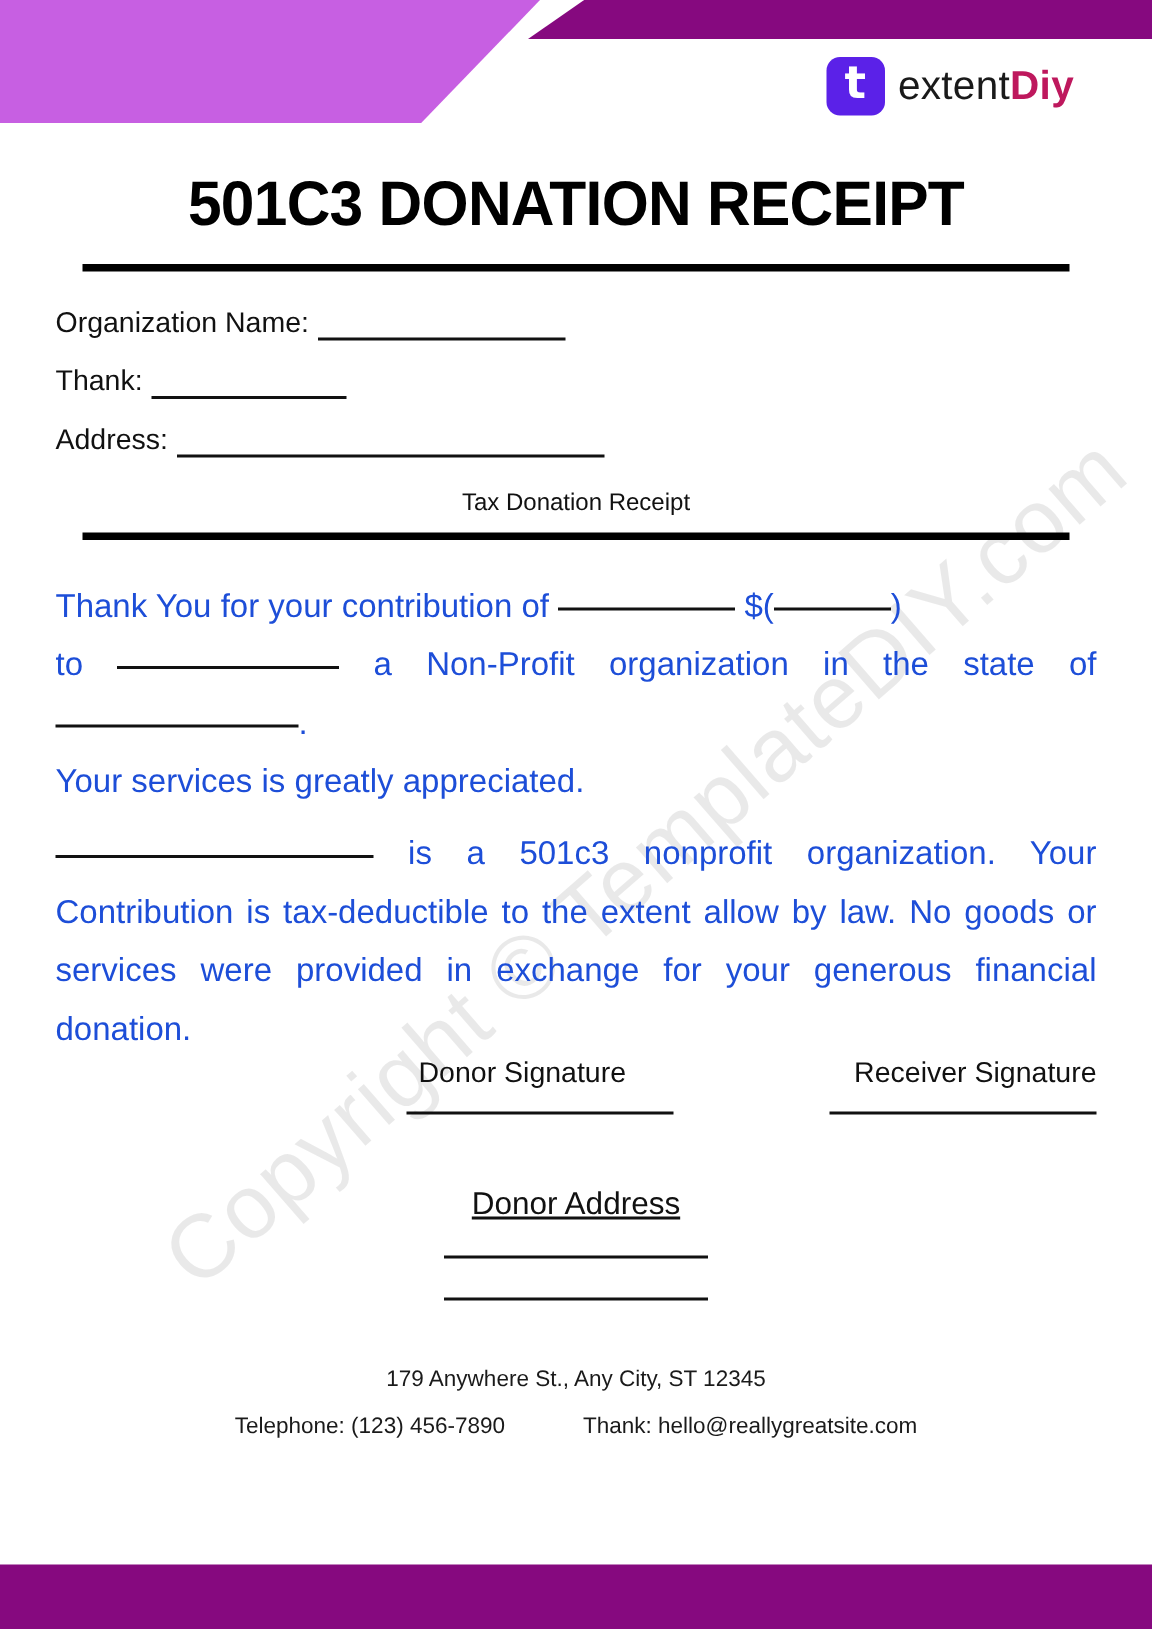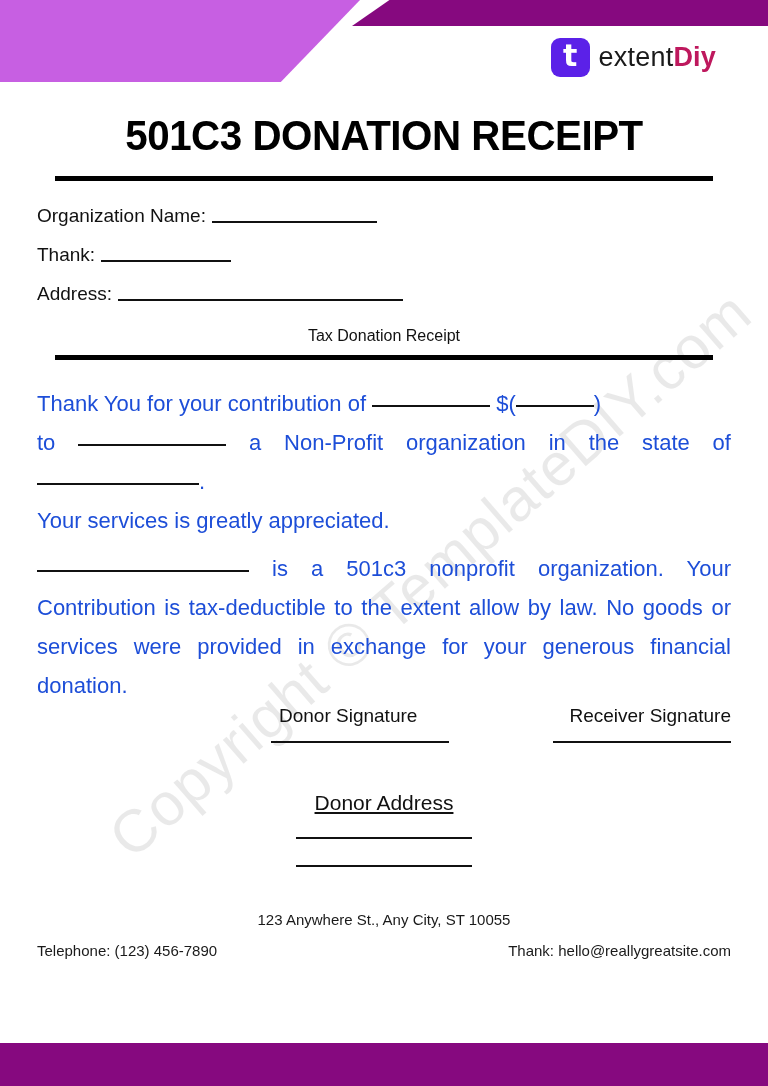--- a/index.html
+++ b/index.html
@@ -143,21 +143,21 @@
 
   .field-block {
     margin-top: 24px;
   }
 
   .field-row {
     font-size: 19px;
     color: #111111;
     margin-bottom: 17px;
     display: flex;
-    align-items: center;
+    align-items: flex-end;
     white-space: nowrap;
   }
 
   .field-label { margin-right: 6px; }
 
   .blank {
     display: inline-block;
     border-bottom: 2px solid #111111;
     height: 14px;
   }
@@ -251,21 +251,21 @@
     margin-top: 44px;
     text-align: center;
     font-size: 15px;
     color: #1a1a1a;
   }
 
   .footer-line-1 { margin-bottom: 14px; }
 
   .footer-contacts {
     display: flex;
-    justify-content: space-between;
+    justify-content: center;
     gap: 52px;
   }
 
   .bottom-bar {
     position: absolute;
     left: 0;
     bottom: 0;
     width: 768px;
     height: 43px;
     background: #86097f;
@@ -344,21 +344,21 @@
       </div>
     </div>
 
     <div class="donor-address">
       <div class="donor-address-label">Donor Address</div>
       <div class="addr-line"></div>
       <div class="addr-line"></div>
     </div>
 
     <div class="footer">
-      <div class="footer-line-1">123 Anywhere St., Any City, ST 10055</div>
+      <div class="footer-line-1">179 Anywhere St., Any City, ST 12345</div>
       <div class="footer-contacts">
         <span>Telephone: (123) 456-7890</span>
         <span>Thank: hello@reallygreatsite.com</span>
       </div>
     </div>
 
   </div>
 
   <div class="bottom-bar"></div>
 </div>

